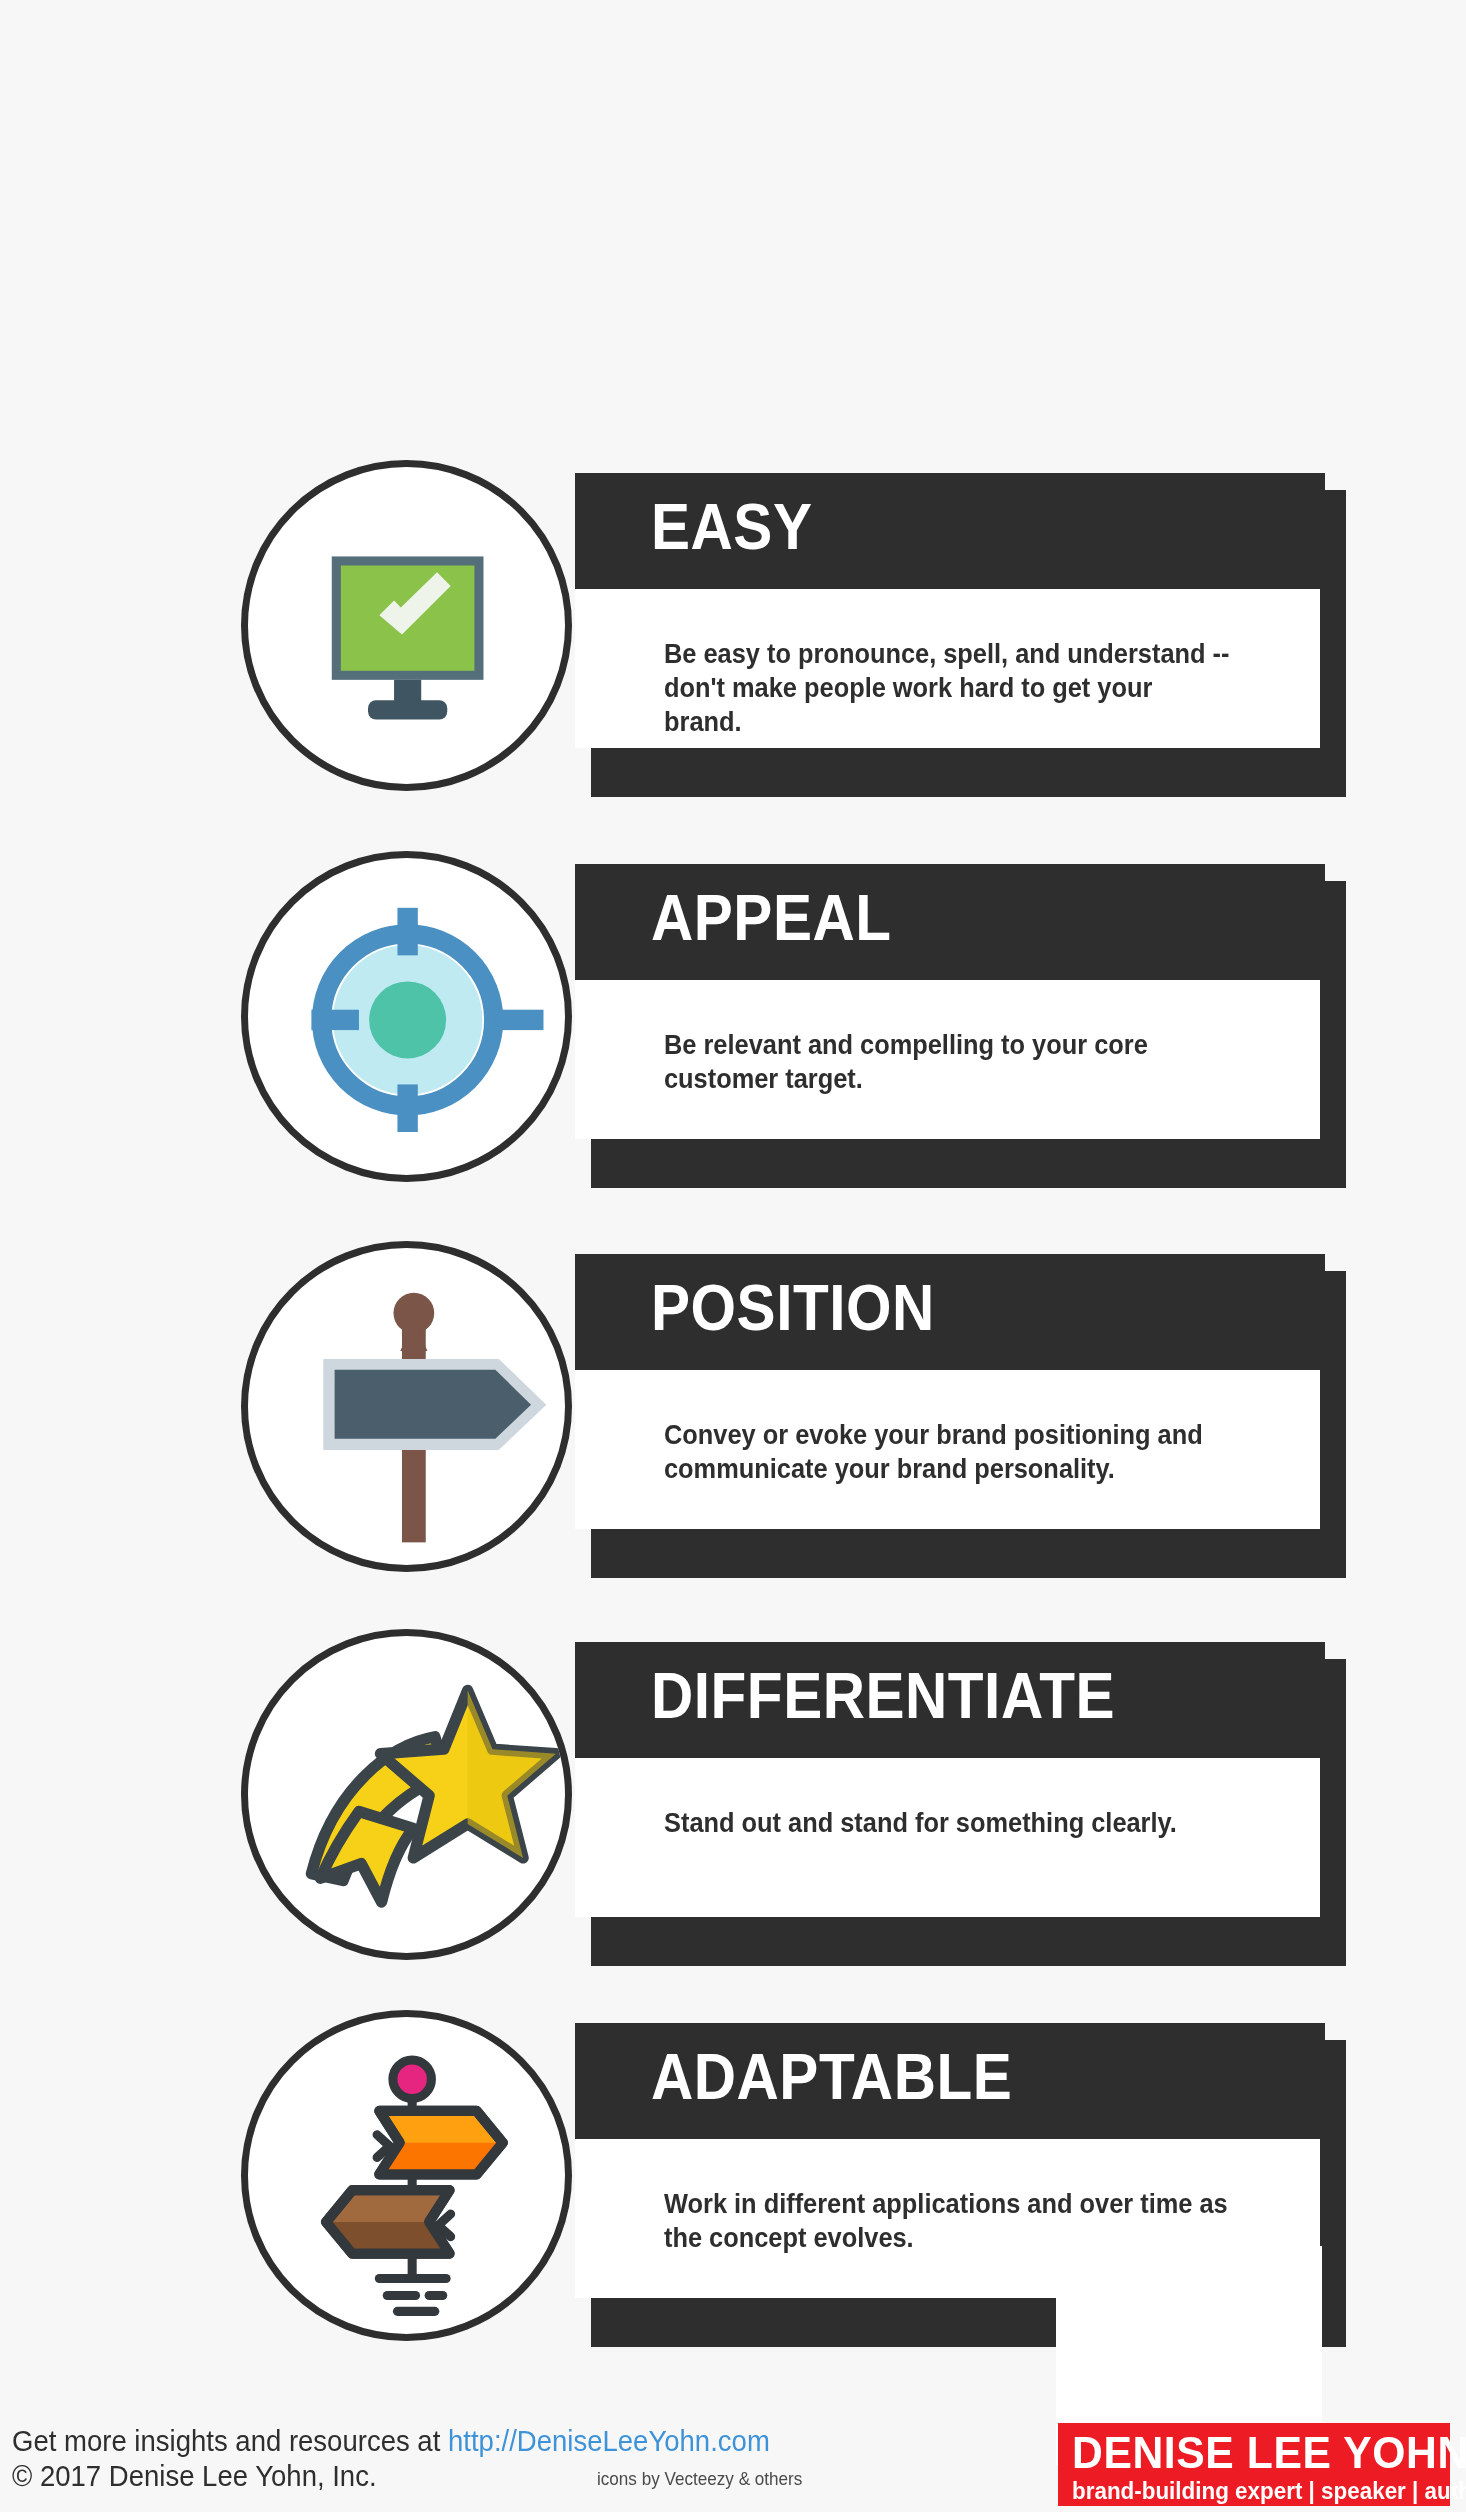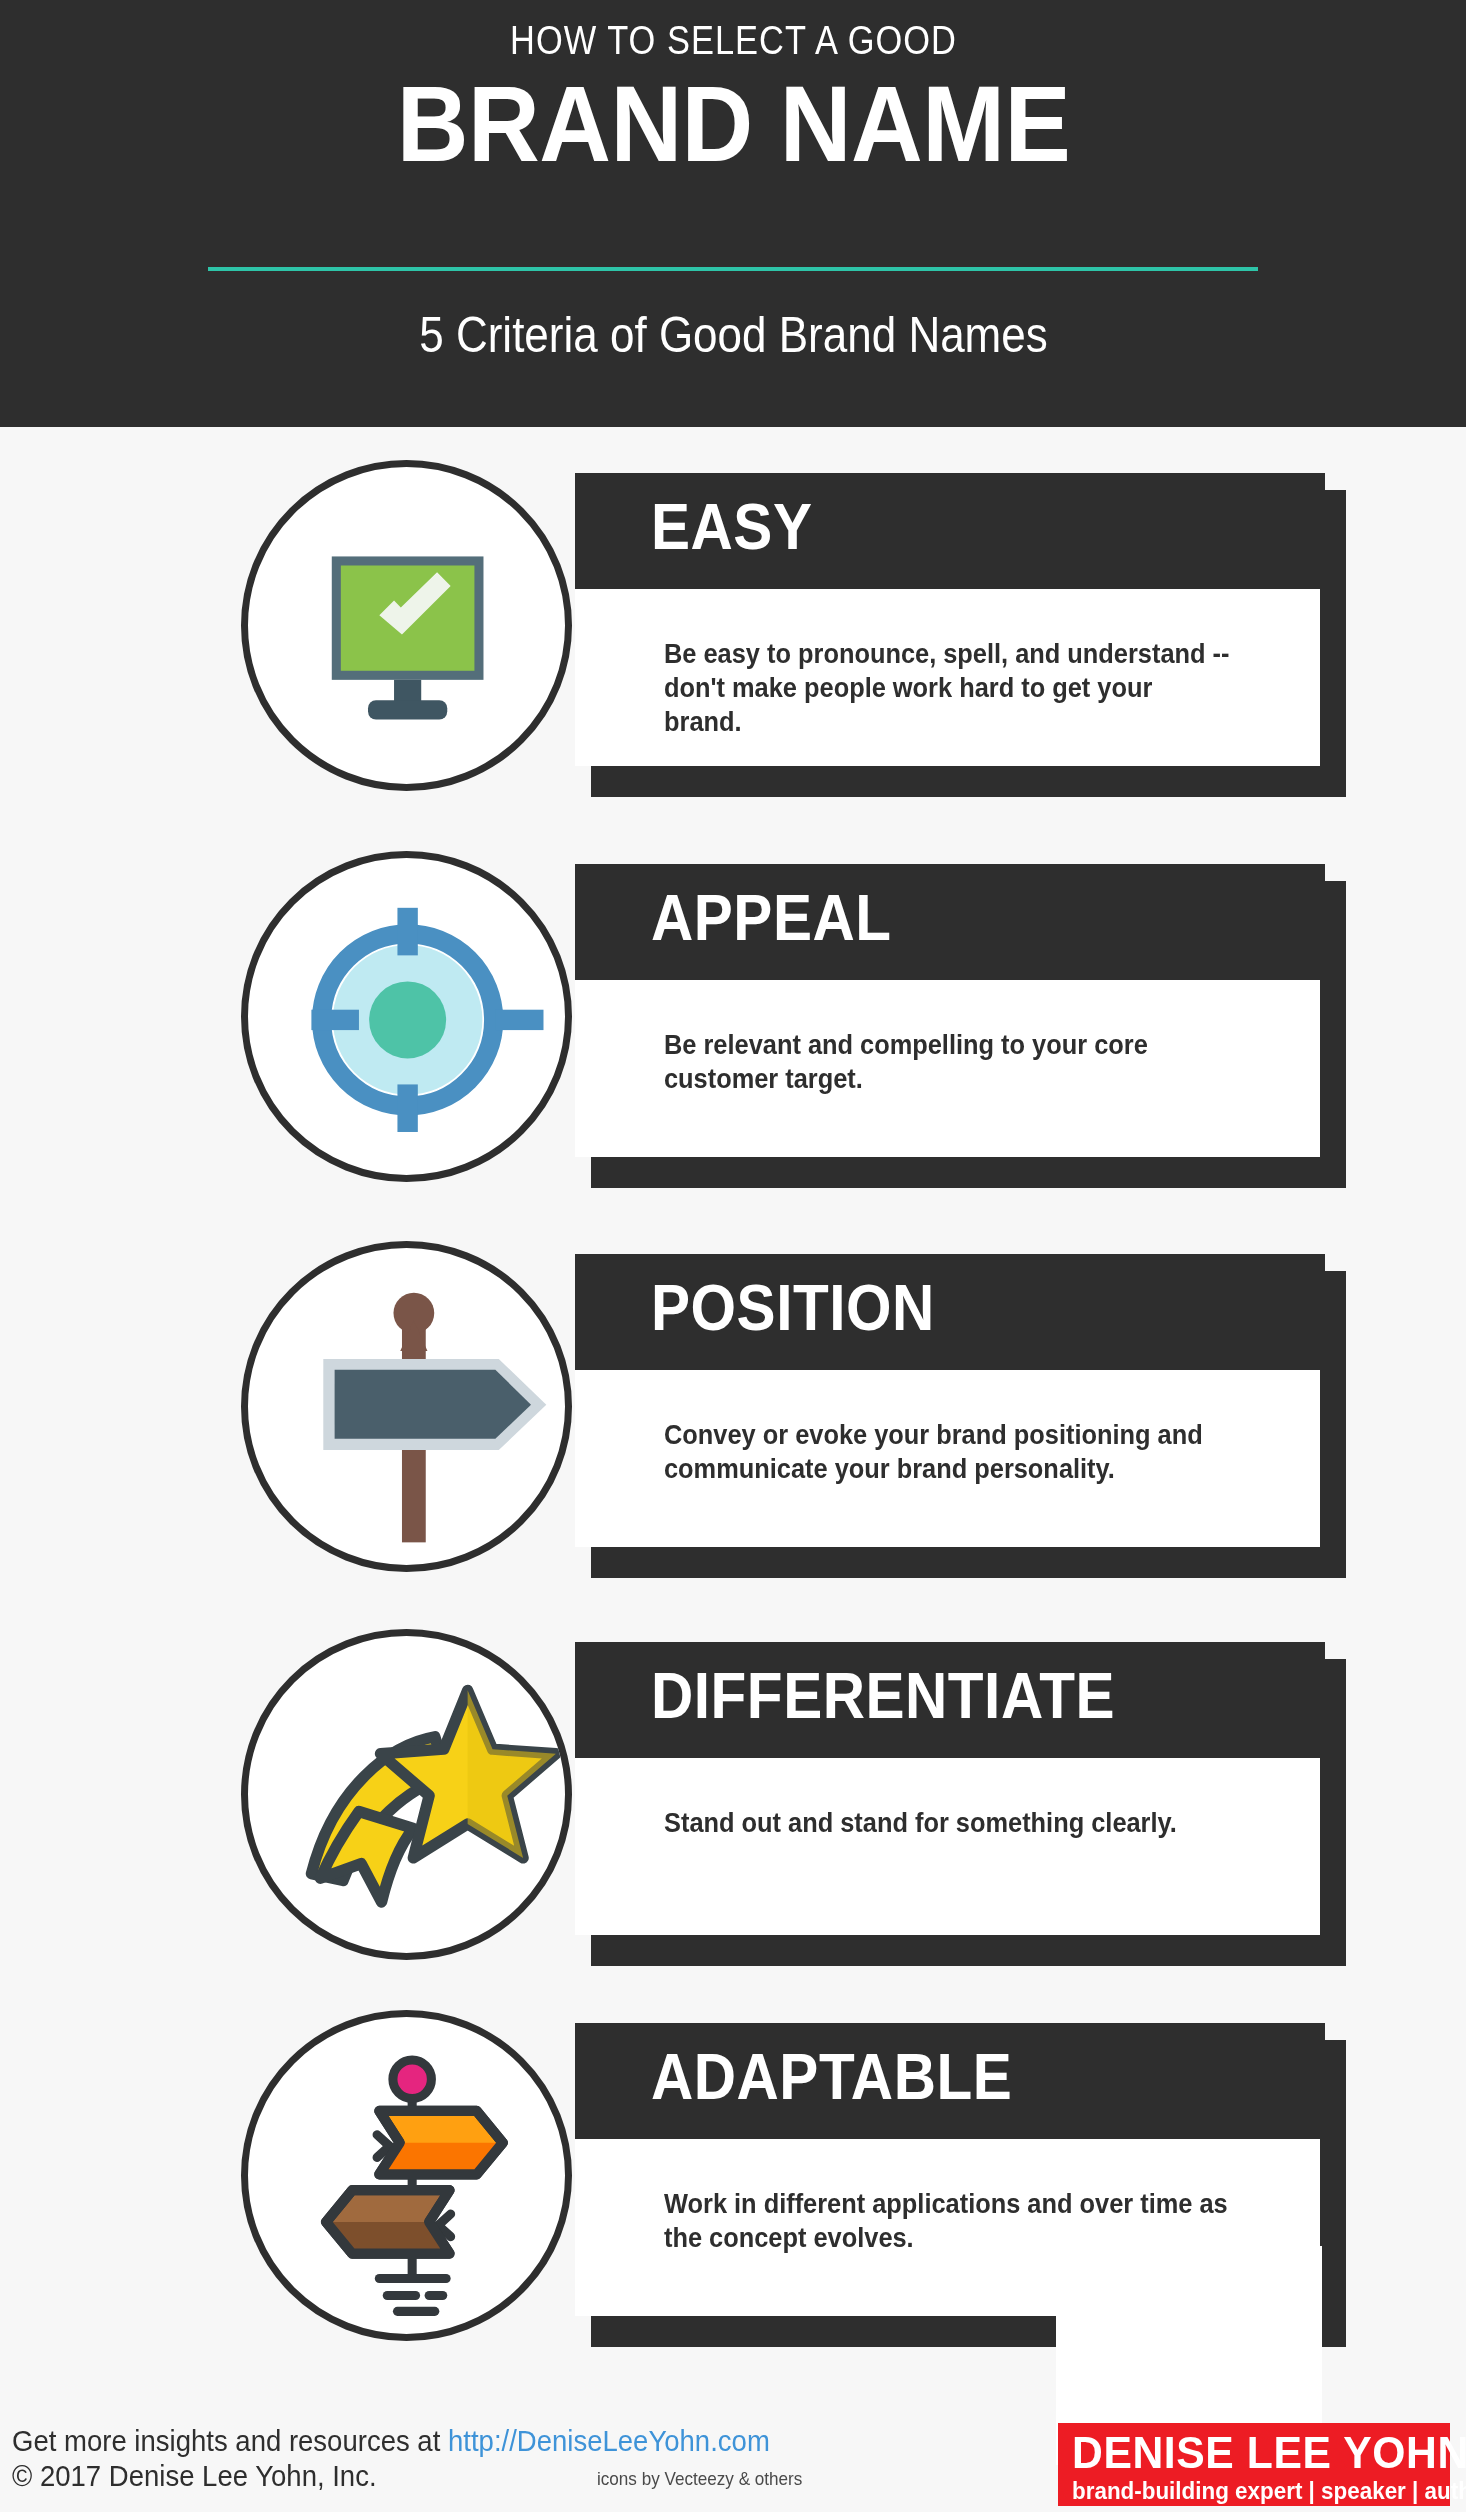--- a/index.html
+++ b/index.html
@@ -107,21 +107,21 @@
     white-space: nowrap;
     transform: scaleX(0.9);
     transform-origin: left center;
   }
 
   .card-body {
     position: absolute;
     left: 575px;
     top: 116px;
     width: 745px;
-    height: 177px;
+    height: 159px;
     background: #ffffff;
   }
   .card-body-text {
     position: absolute;
     left: 89px;
     top: 48px;
     width: 609px;
     font-family: "Liberation Sans Narrow", "Liberation Sans", sans-serif;
     font-size: 27px;
     line-height: 34px;
@@ -220,26 +220,20 @@
     white-space: nowrap;
     transform: scaleX(0.95);
     transform-origin: left top;
   }
 </style>
 </head>
 <body>
 
 <div id="page">
 
-  <div class="header">
-    <div class="header-kicker">HOW TO SELECT A GOOD</div>
-    <div class="header-title">BRAND NAME</div>
-    <div class="header-rule"></div>
-    <div class="header-sub">5 Criteria of Good Brand Names</div>
-  </div>
 
   <div class="card" style="top:473px">
     <div class="card-shadow"></div>
     <div class="card-head">
       <div class="card-head-title">EASY</div>
     </div>
     <div class="card-body">
       <div class="card-body-text">Be easy to pronounce, spell, and understand -- don't make people work hard to get your brand.</div>
     </div>
     <div class="card-circle">

